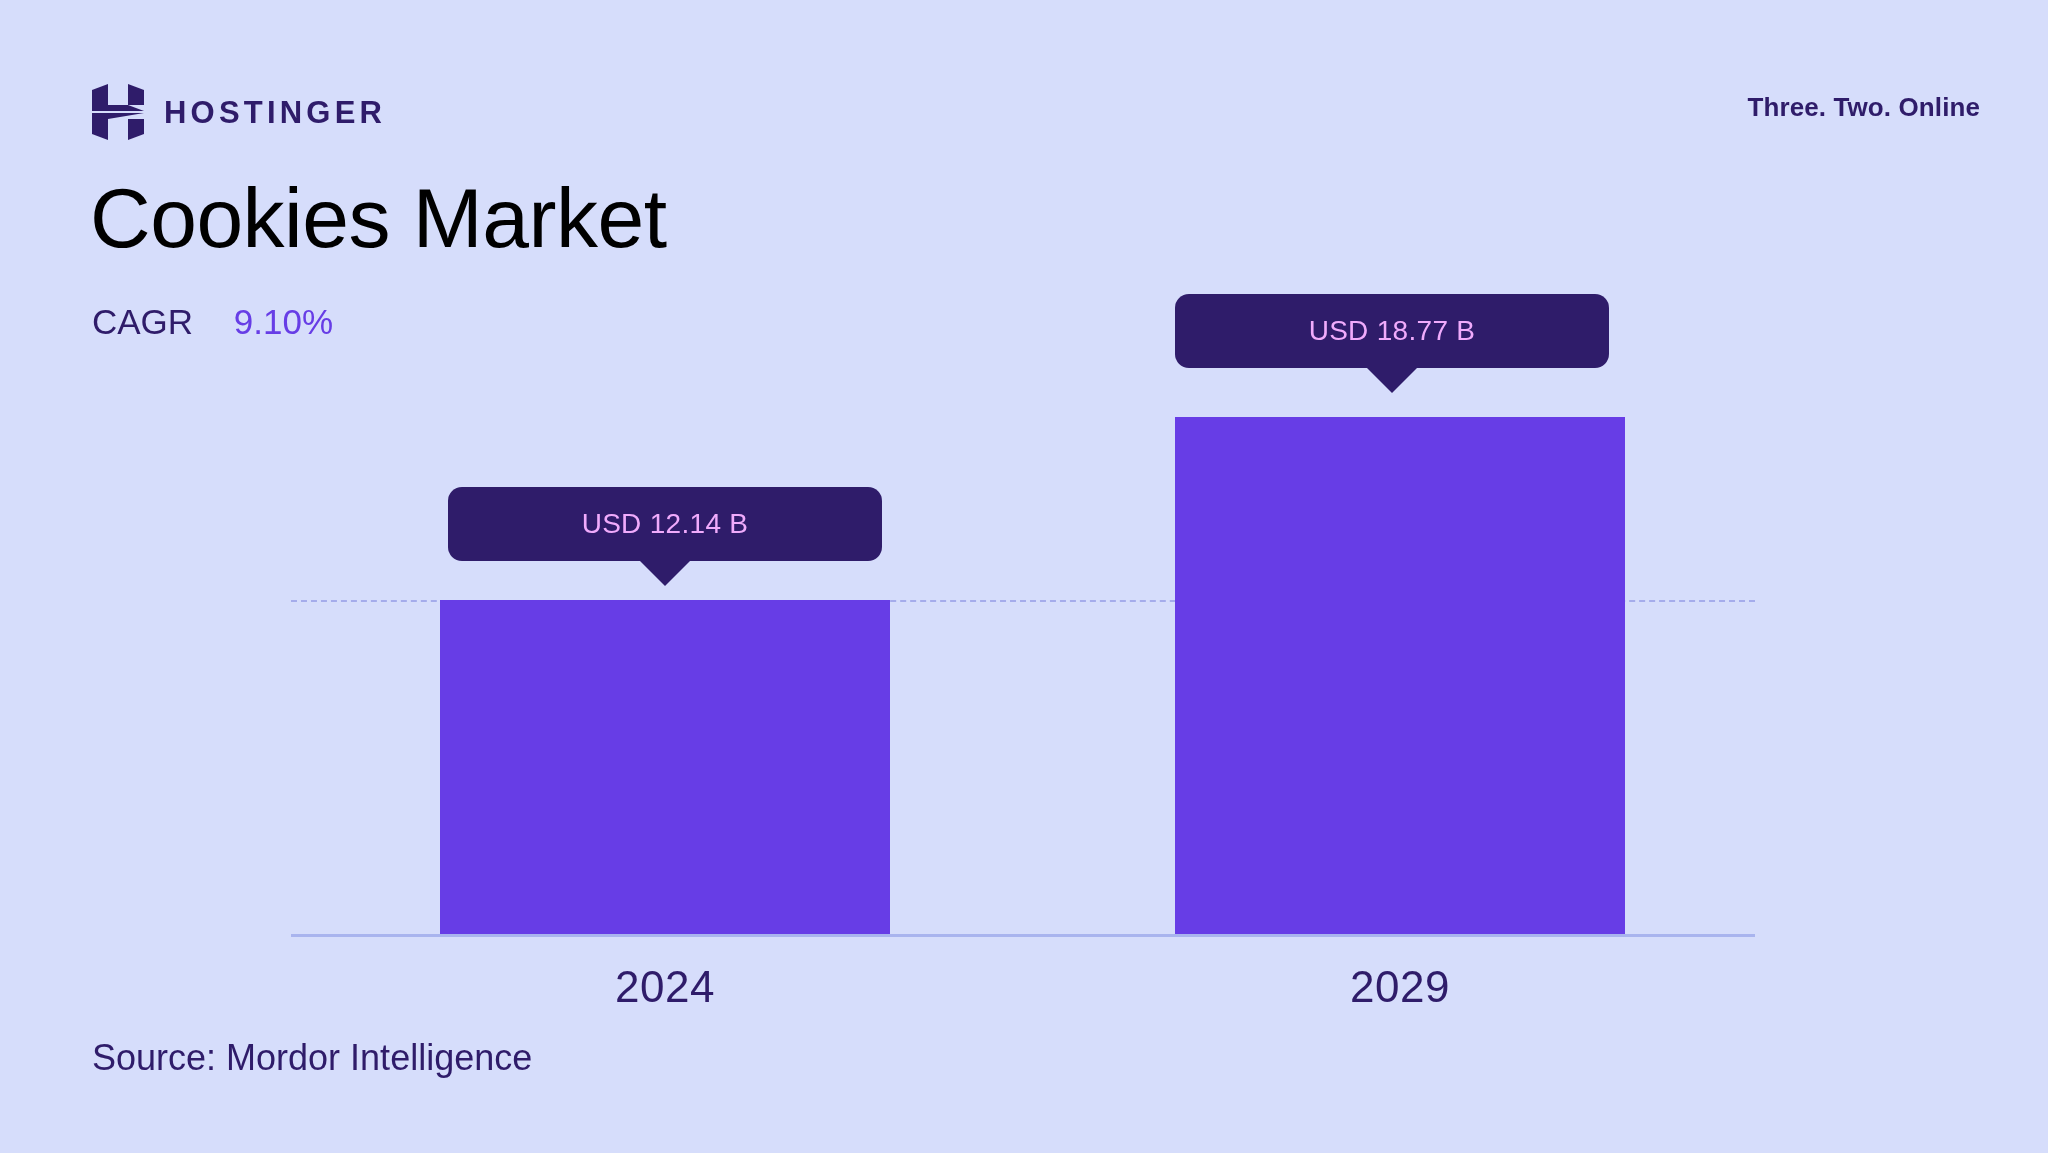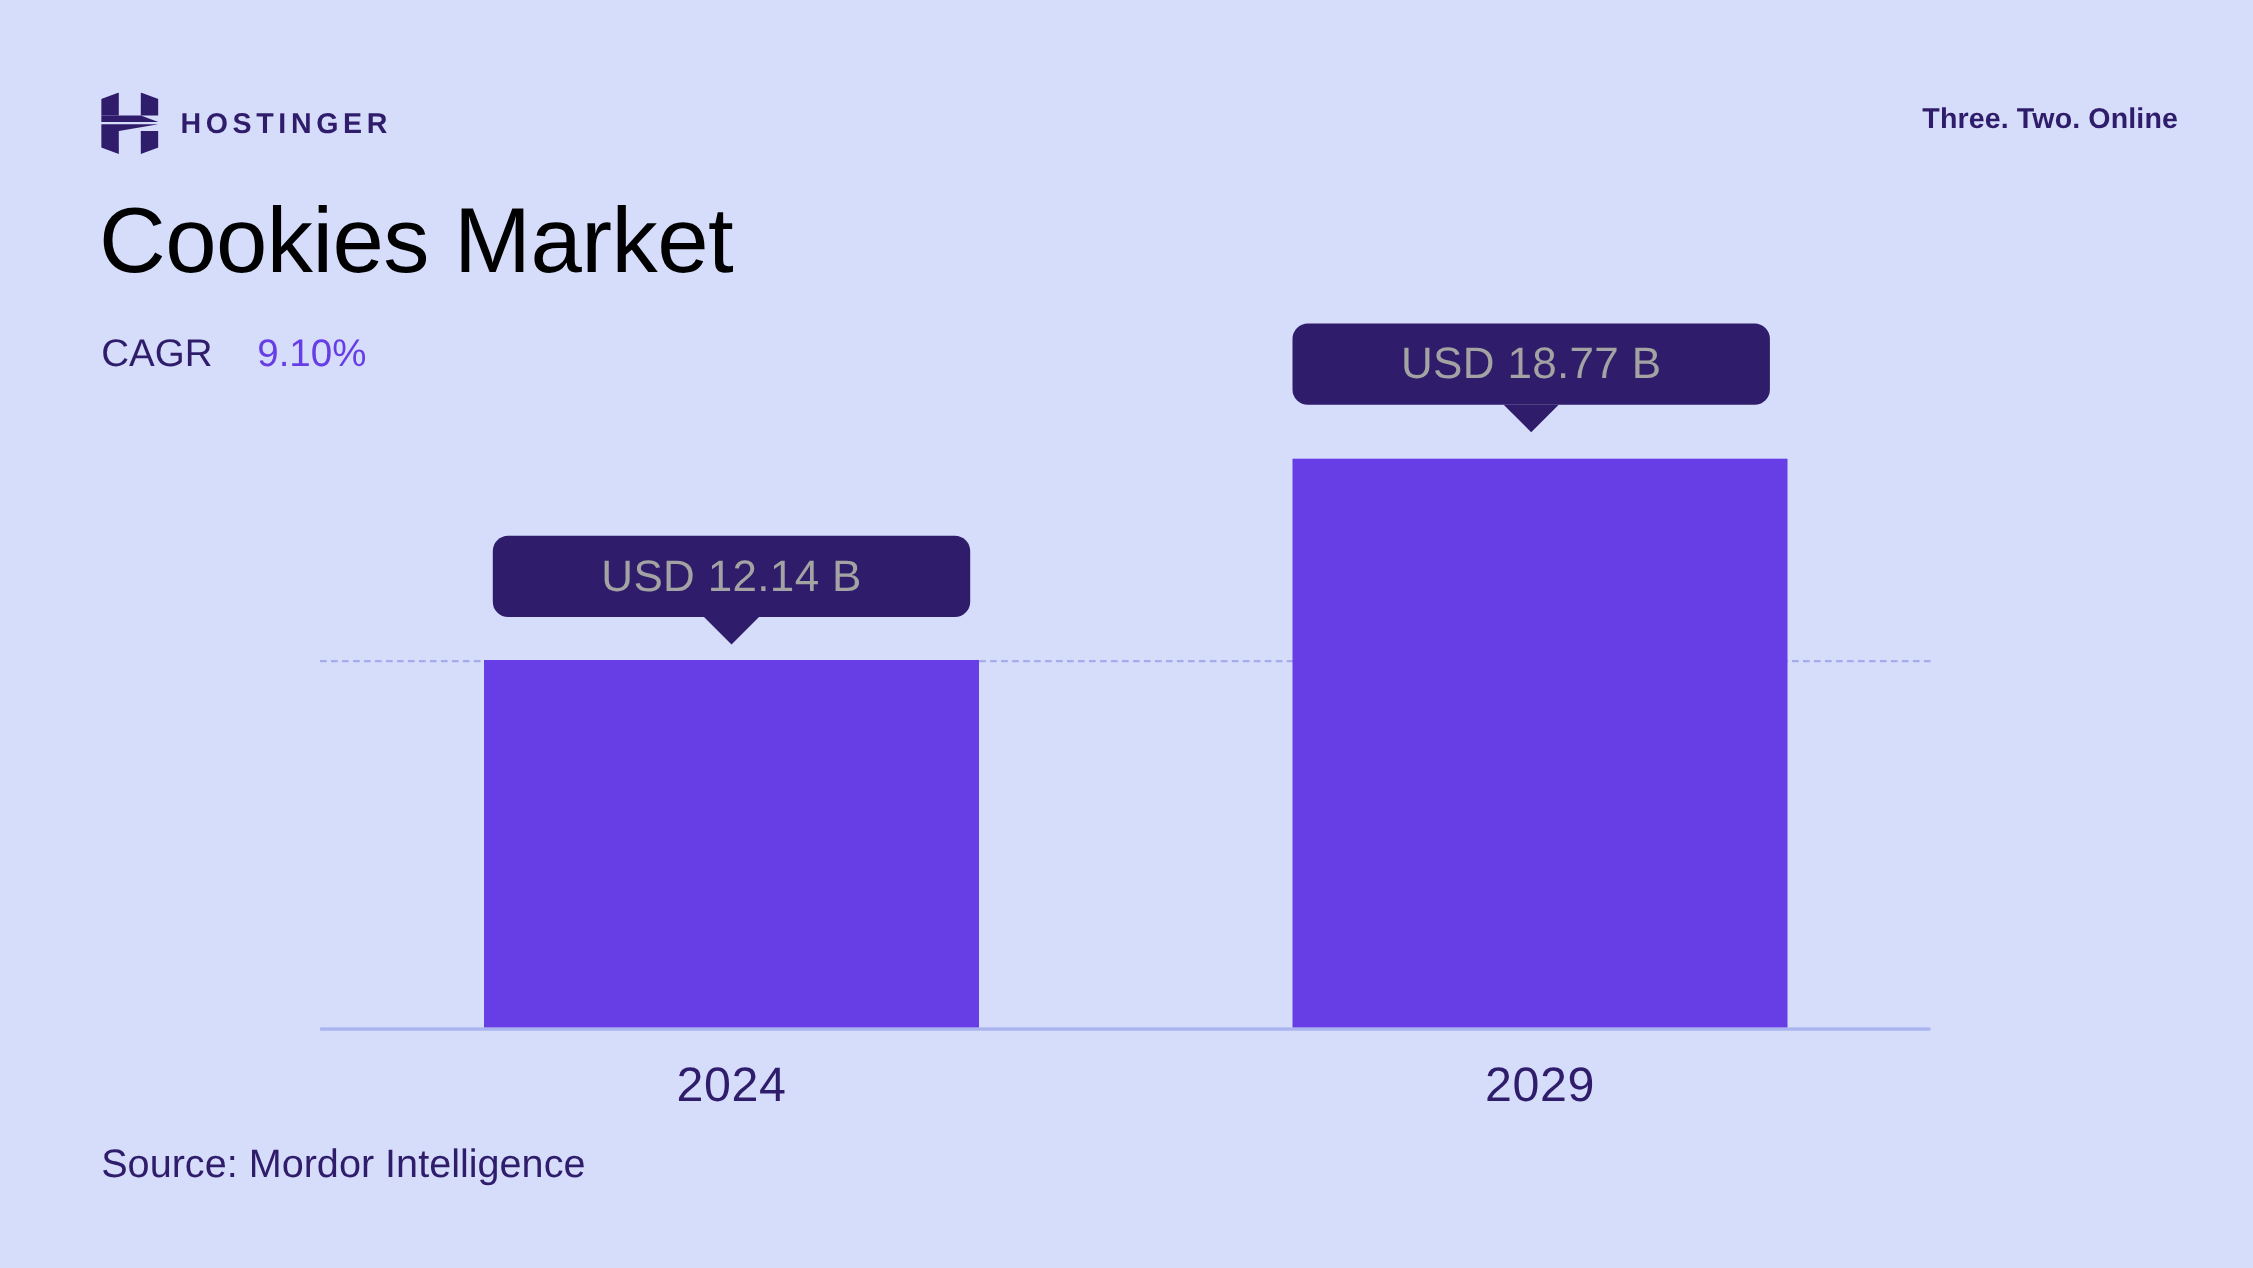--- a/index.html
+++ b/index.html
@@ -26,21 +26,21 @@
   #brand-lockup {
     position: absolute;
     left: 0;
     top: 0;
     display: flex;
     align-items: center;
     gap: 20px;
   }
   #logo-mark { display: block; }
   #brand-wordmark {
-    font-size: 26px;
+    font-size: 31px;
     font-weight: bold;
     letter-spacing: 4.2px;
     color: #2F1C6A;
     line-height: 1;
   }
   #tagline {
     position: absolute;
     right: 0;
     top: 8px;
     font-size: 26px;
@@ -135,22 +135,22 @@
 
   .callout-bubble {
     background: #2F1C6A;
     border-radius: 14px;
     height: 74px;
     display: flex;
     align-items: center;
     justify-content: center;
   }
   .callout-text {
-    color: #a3a3a3;
-    font-size: 40px;
+    color: #f0abfc;
+    font-size: 28px;
     letter-spacing: 0.3px;
   }
   .callout-pointer {
     width: 0;
     height: 0;
     margin: 0 auto;
     border-left: 25px solid transparent;
     border-right: 25px solid transparent;
     border-top: 25px solid #2F1C6A;
   }

